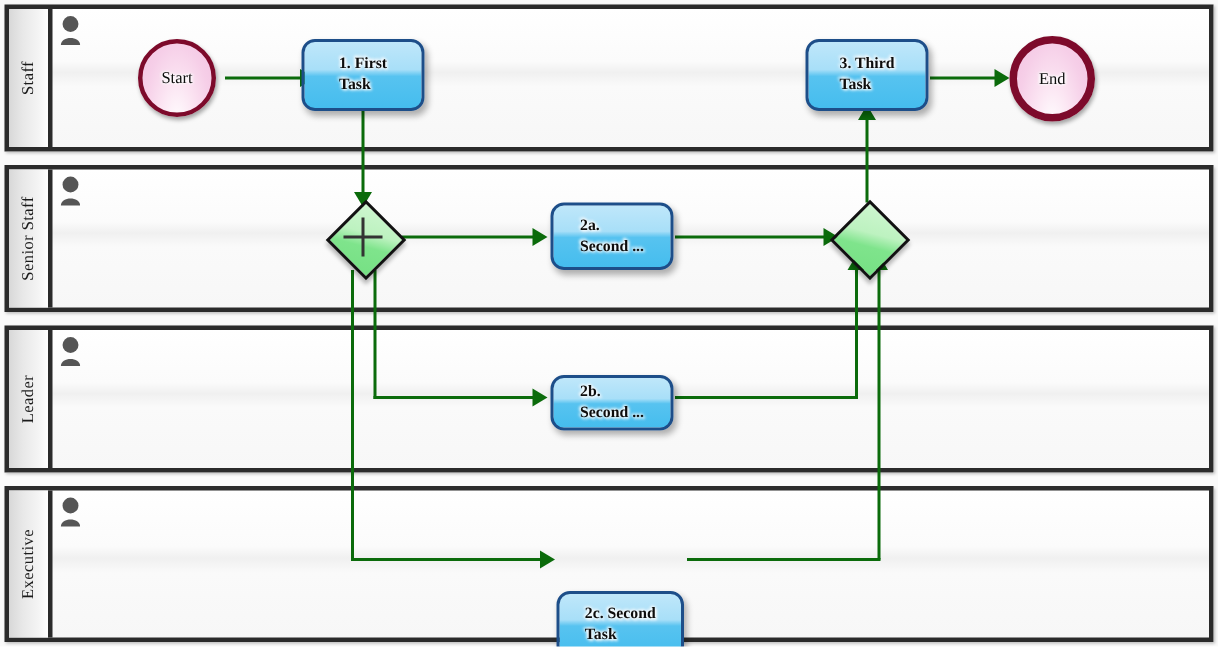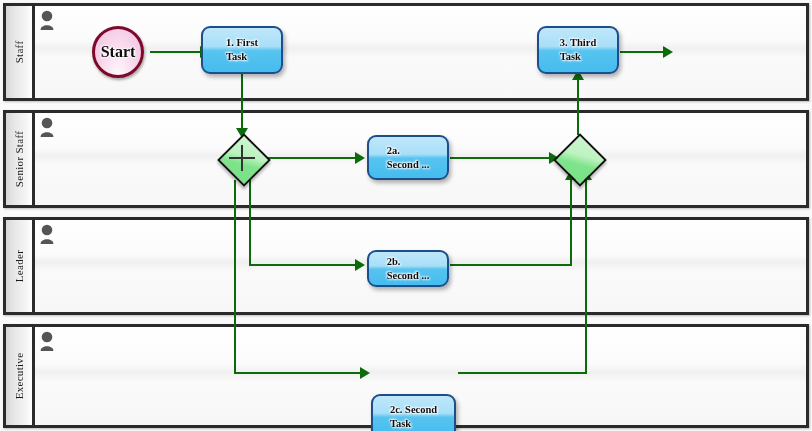--- a/index.html
+++ b/index.html
@@ -17,21 +17,21 @@
         transform:translate(-50%,-50%) rotate(-90deg);
         white-space:nowrap;font-size:11px;color:#1a1a1a;
         font-family:"Liberation Serif",serif;letter-spacing:.3px;}
   .role-icon{position:absolute;left:33px;top:4px;width:16px;height:22px;}
 
   .node{position:absolute;box-sizing:border-box;}
 
   .evt{border-radius:50%;}
   .evt .inner{position:absolute;inset:0;border-radius:50%;
         display:flex;align-items:center;justify-content:center;
-        font-size:16px;font-weight:bold;color:#0d0d0d;
+        font-size:11px;font-weight:normal;color:#0d0d0d;
         text-shadow:0 0 2px #fff,0 0 3px #fff,1px 0 2px #fff,-1px 0 2px #fff;}
   .evt-start{border:3px solid #7d0a2b;
         background:radial-gradient(ellipse at 50% 120%,#ffffff 0%,#fbe4f2 38%,#f6cfe8 70%,#f3c4e2 100%);
         box-shadow:1px 2px 3px rgba(0,0,0,.35);}
   .evt-end{border:5px solid #7d0a2b;
         background:radial-gradient(ellipse at 50% 120%,#ffffff 0%,#fbe4f2 38%,#f6cfe8 70%,#f3c4e2 100%);
         box-shadow:1px 2px 3px rgba(0,0,0,.35);}
 
   .task{border:2px solid #1d4e89;border-radius:9px;
         background:linear-gradient(180deg,#bfe7fa 0%,#a8dff8 42%,#57c3f0 52%,#45bdee 100%);
@@ -148,20 +148,23 @@
     </div>
   </div>
 
   <div class="node task" style="left:537px;top:26px;width:82px;height:48px;">
     <div class="tl">
       <span>3. Third</span><br>
       <span>Task</span>
     </div>
   </div>
 
+  <div class="node evt evt-end" style="left:673px;top:24px;width:57px;height:57px;">
+    <div class="inner">End</div>
+  </div>
 
   <div class="gw-wrap" style="left:218px;top:134px;width:48px;height:48px;">
     <div class="gw" style="position:absolute;left:7px;top:7px;width:34px;height:34px;"></div>
     <div class="plus">
       <i class="h"></i>
         <i class="v"></i>
     </div>
   </div>
 
   <div class="gw-wrap" style="left:554px;top:134px;width:48px;height:48px;">

